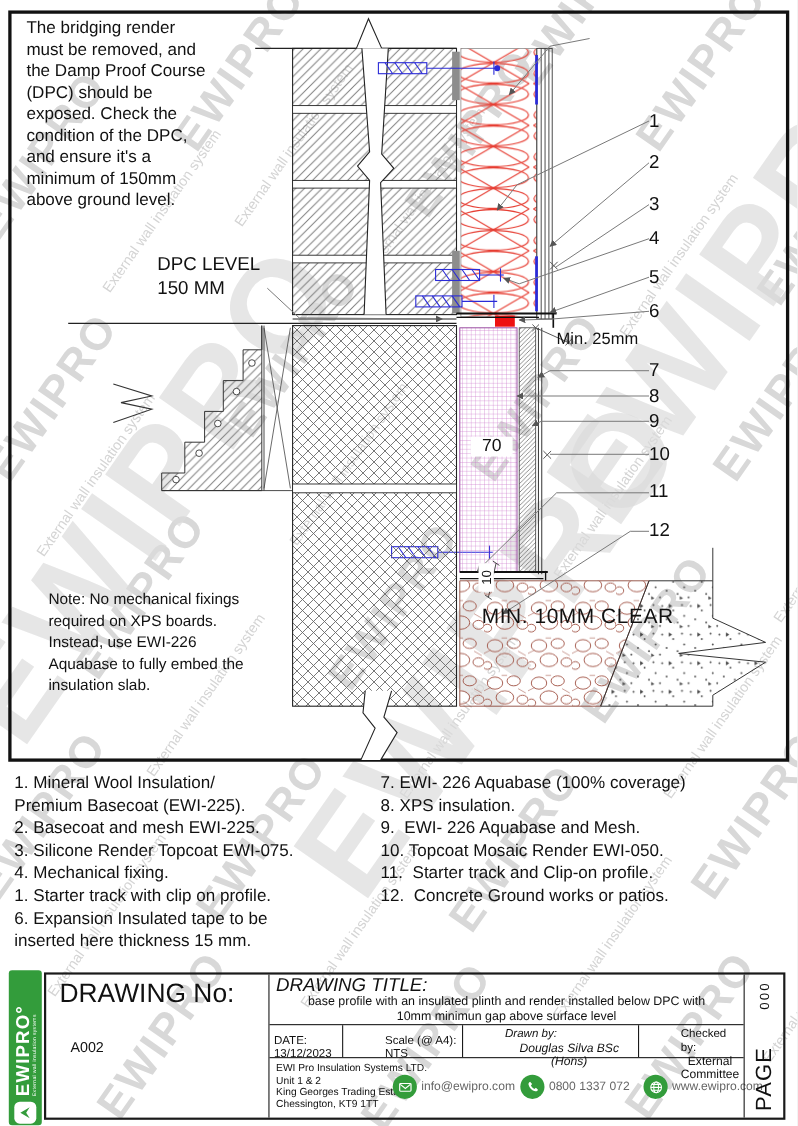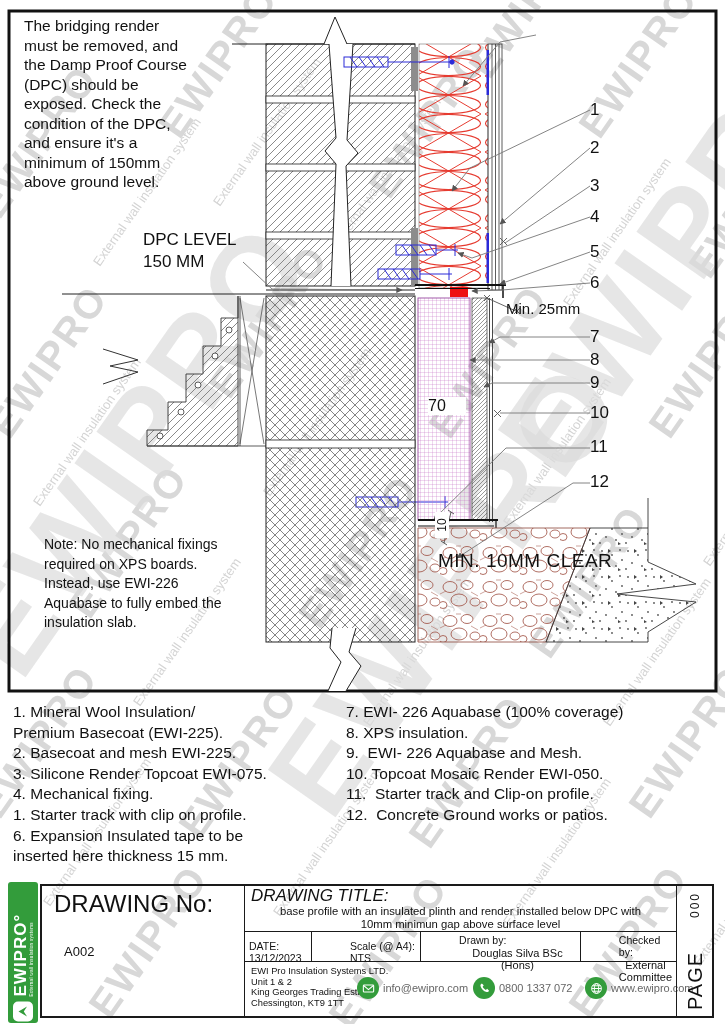--- a/index.html
+++ b/index.html
@@ -13,21 +13,21 @@
   .wm-tag{font-size:13px;font-weight:normal;color:#d4d4d4;}
   .wm-big{font-size:120px;letter-spacing:5px;color:#dcdcdc;opacity:.7;}
   
   .dwg-svg{position:absolute;left:0;top:0;z-index:1;}
   .lbl{position:absolute;z-index:2;color:#111;}
   .pre{white-space:pre-line;}
   .callout{left:24px;top:16px;width:218px;font-size:15.5px;line-height:19.5px;}
   .wool-label{left:534px;top:21px;width:192px;font-size:15.5px;line-height:19.5px;}
   .dpc-label{left:143px;top:229px;font-size:17px;line-height:22px;}
   .min25{left:506px;top:300px;font-size:15px;}
-  .dim70{left:428px;top:397px;width:38px;text-align:left;font-size:16px;background:#fff;}
+  .dim70{left:428px;top:397px;width:38px;text-align:center;font-size:16px;background:#fff;}
   .dim10{left:429px;top:518px;width:26px;text-align:center;font-size:12px;
          transform:rotate(-90deg);background:#fff;}
   .min10clear{left:438px;top:550px;font-size:19px;letter-spacing:.5px;}
   .note{left:28px;top:535px;width:238px;font-size:14px;line-height:19.5px;margin-left:16px;}
   .num{position:absolute;left:590px;width:40px;font-size:17px;z-index:2;}
   
   .legend-col{position:absolute;top:702px;z-index:2;font-size:15.5px;line-height:20.6px;}
   .legend-left{left:13px;width:332px;}
   .legend-right{left:346px;width:372px;}
   .legend-col div{white-space:pre-wrap;}
@@ -41,21 +41,21 @@
   .tb-head{position:relative;height:45px;border-bottom:1.5px solid #1a1a1a;}
   .title-label{position:absolute;left:6px;top:0;font-size:17px;font-style:italic;}
   .title-l1{position:absolute;left:0;right:0;top:19px;text-align:center;font-size:11.3px;}
   .title-l2{position:absolute;left:0;right:0;top:32px;text-align:center;font-size:11.3px;}
   .tb-meta{position:relative;height:29px;border-bottom:1.5px solid #1a1a1a;display:flex;gap:34px;}
   .mcell{height:100%;box-sizing:border-box;border-right:1px solid #1a1a1a;
          font-size:10.5px;padding:2px 4px;}
   .mcell:last-child{border-right:none;}
   .m-date{width:80px;padding-top:8px;}
   .m-scale{width:90px;padding-top:8px;}
-  .m-drawn{width:152px;}
+  .m-drawn{width:152px;font-style:italic;}
   .m-checked{flex:1;}
   .m-val{display:block;text-align:center;font-size:11px;margin-top:1px;}
   .tb-bottom{position:relative;height:52px;}
   .address{position:absolute;left:6px;top:4px;font-size:9.3px;line-height:10.6px;white-space:pre-line;}
   .contact{position:absolute;top:15px;display:flex;align-items:center;gap:4px;}
   .c1{left:112px;} .c2{left:228px;} .c3{left:340px;}
   .cicon{width:22px;height:22px;border-radius:50%;display:flex;align-items:center;
          justify-content:center;flex:0 0 auto;}
   .ctext{font-size:11px;color:#666;}
   .tb-page{position:absolute;right:0;top:0;bottom:0;width:35px;border-left:1.5px solid #1a1a1a;}

